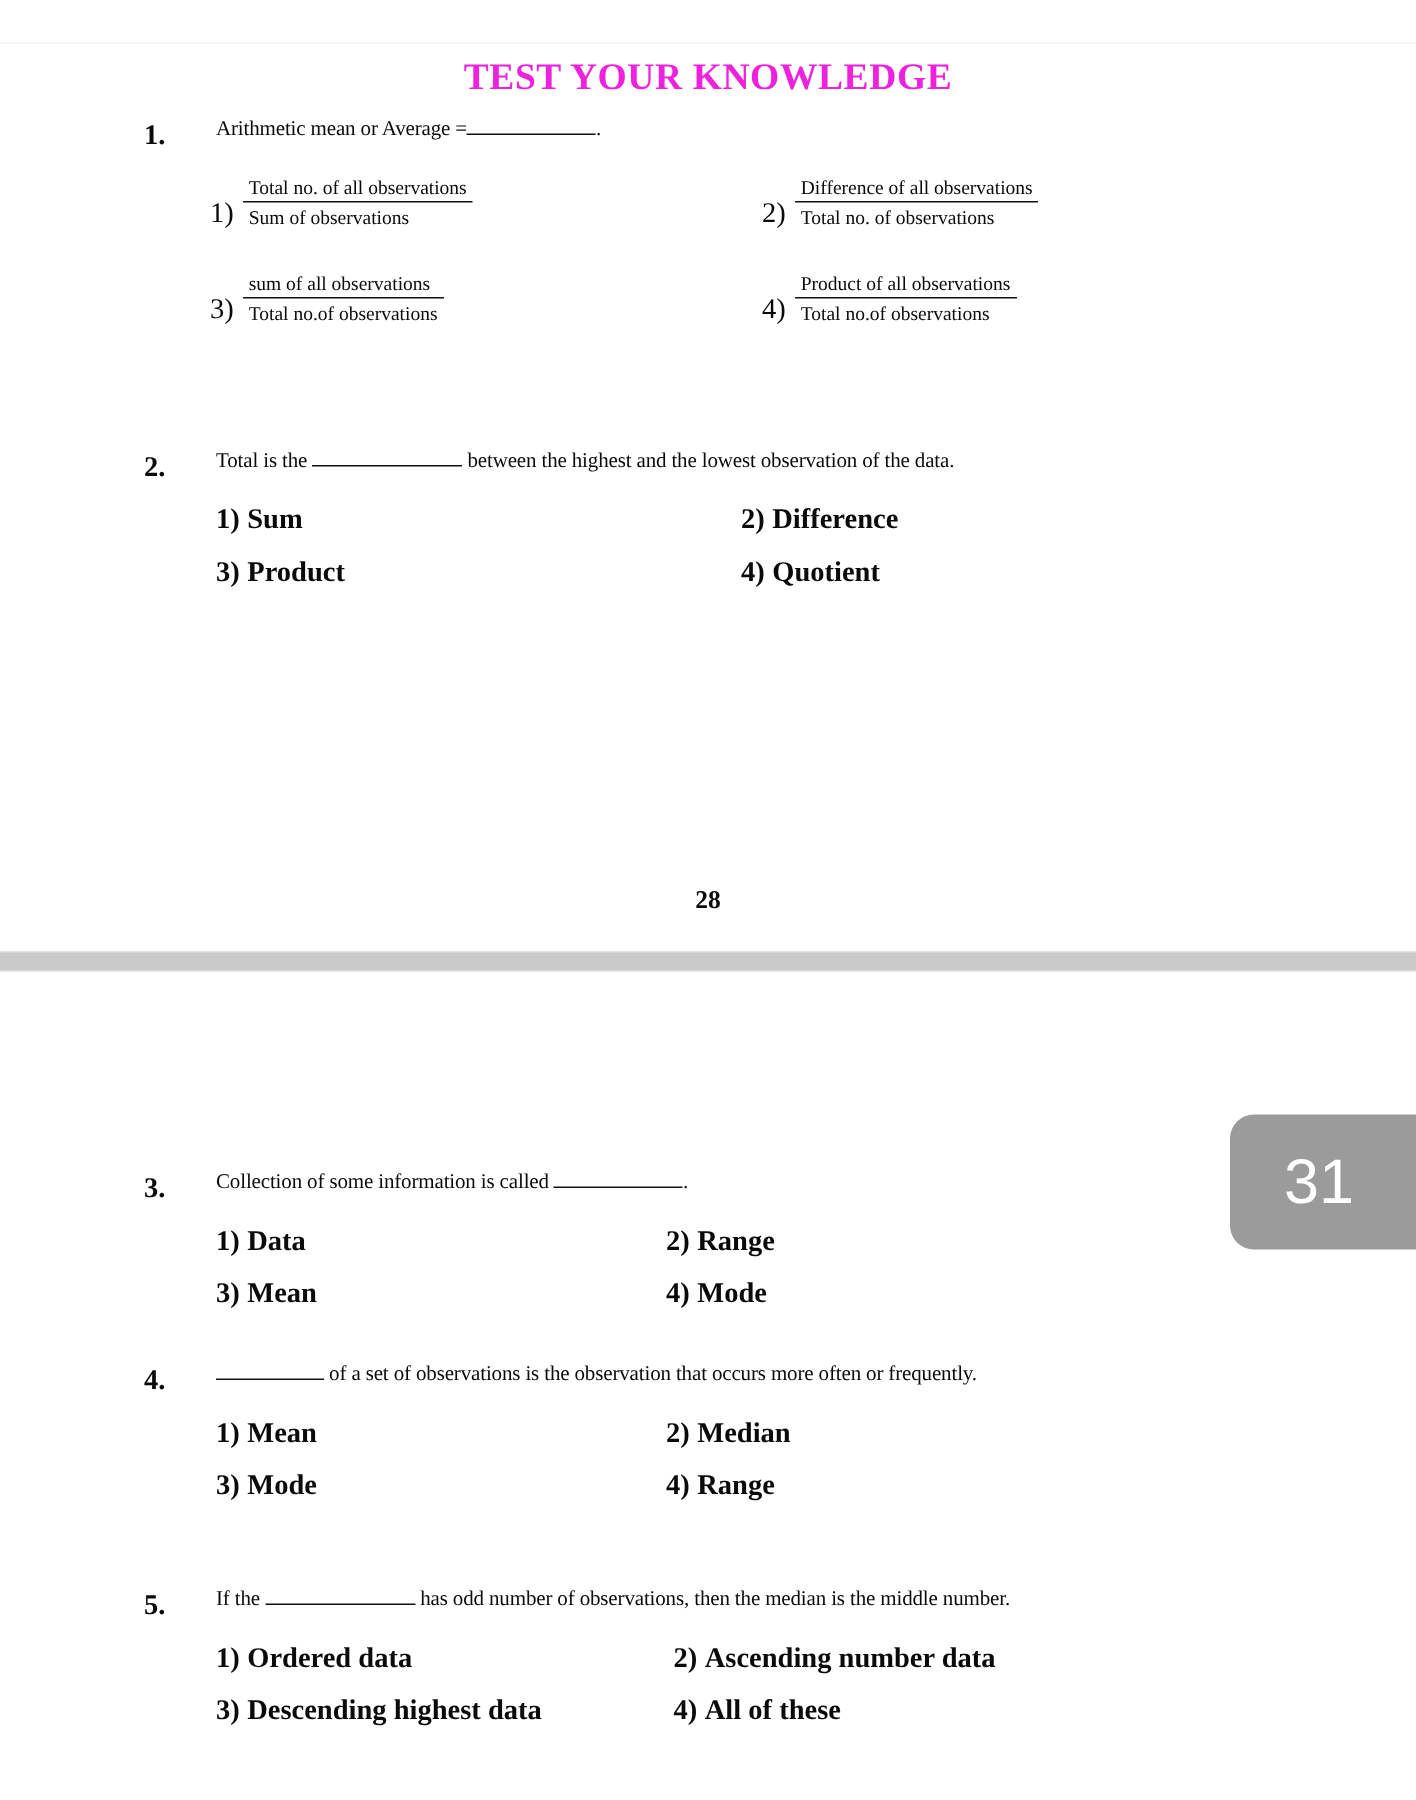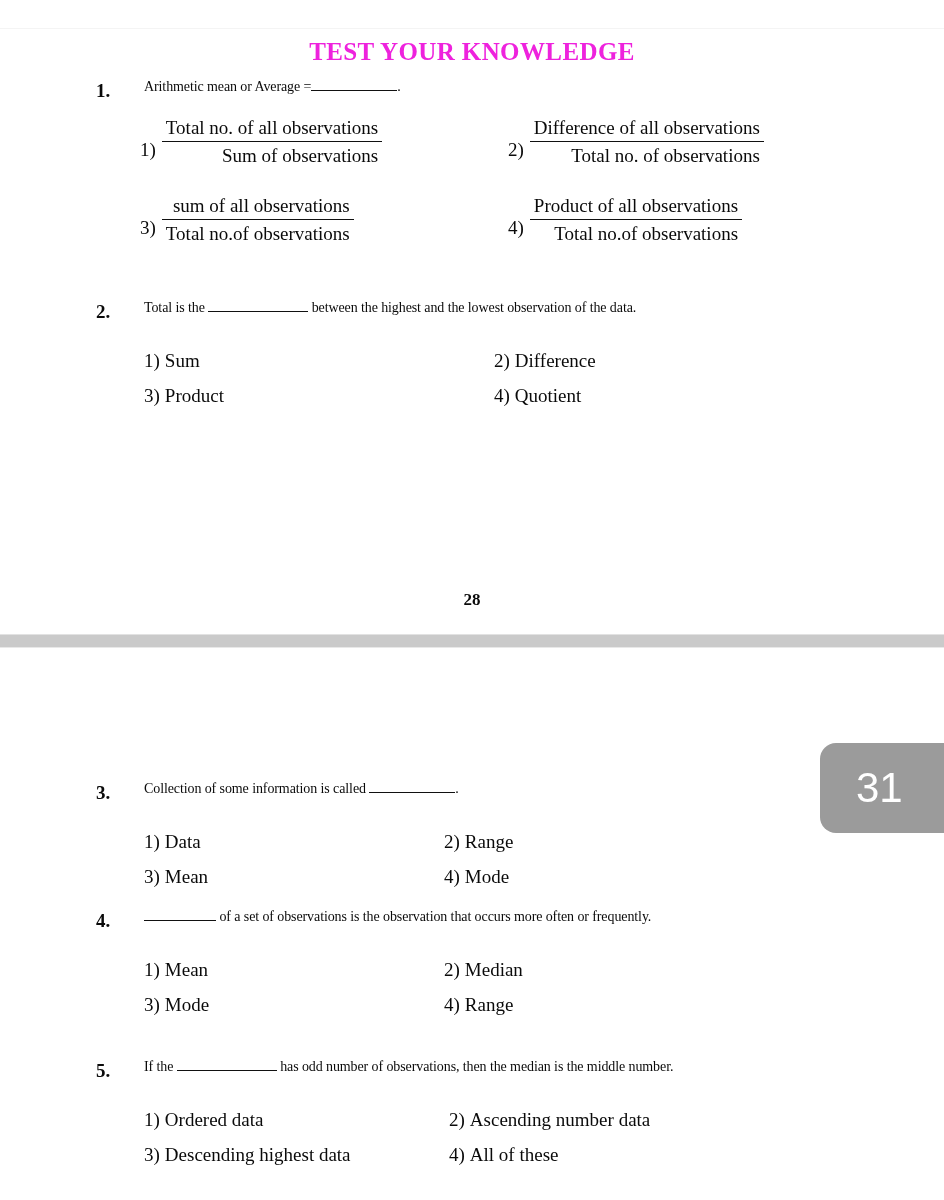--- a/index.html
+++ b/index.html
@@ -92,22 +92,23 @@
     display: inline-block;
     border-bottom: 1.6px solid #111;
     vertical-align: baseline;
   }
   .blank.w-s { width: 72px; }
   .blank.w-m { width: 86px; }
   .blank.w-l { width: 100px; }
 
   
   .opts {
-    margin-top: 24px;
+    margin-top: 10px;
     margin-left: 48px;
+    font-weight: bold;
   }
   .opt-row {
     display: flex;
     line-height: 1.35;
   }
   .opt-row + .opt-row { margin-top: 9px; }
   .opt {
     font-size: 19px;
     white-space: nowrap;
   }
@@ -135,22 +136,22 @@
     align-items: center;
   }
   .frac-cell.c1 { width: 368px; flex: 0 0 368px; }
   .frac-mark {
     font-size: 19px;
     margin-right: 6px;
     padding-top: 16px;
   }
   .frac {
     display: inline-block;
-    text-align: right;
-    font-size: 19px;
+    text-align: left;
+    font-size: 13px;
     line-height: 1.26;
   }
   .frac .num {
     display: block;
     padding: 0 4px 1px 4px;
     white-space: nowrap;
   }
   .frac .den {
     display: block;
     padding: 2px 4px 0 4px;

